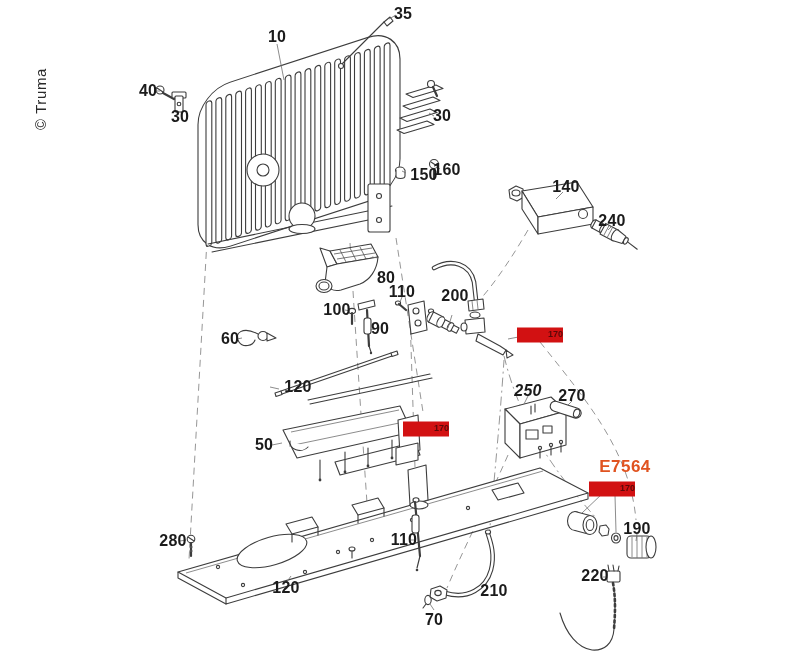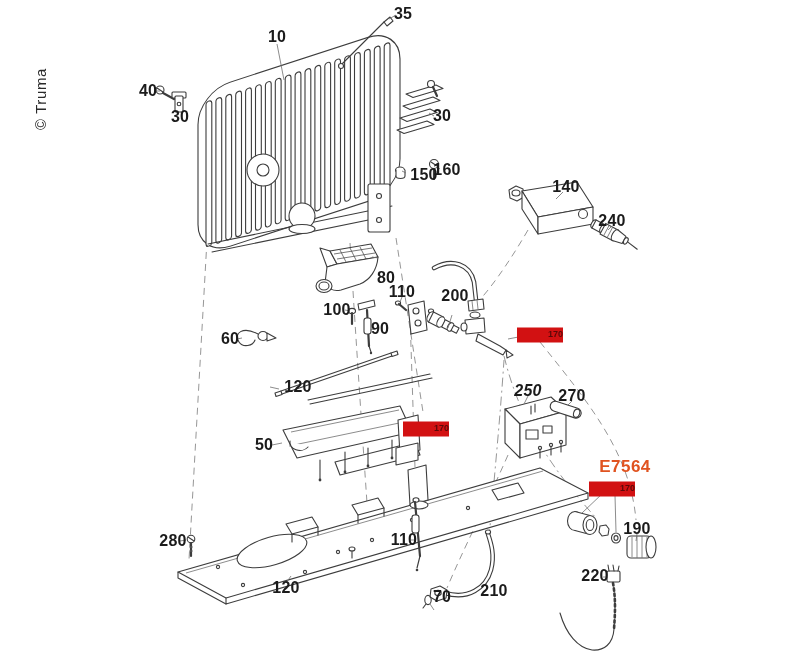--- a/index.html
+++ b/index.html
@@ -374,18 +374,18 @@
       <div class="part-label" style="left: 262px; top: 387px; margin-left: 36px;">120</div>
       <div class="part-label" style="left: 264px; top: 445px;">50</div>
       <div class="part-label" style="left: 528px; top: 391px; font-style: italic;">250</div>
       <div class="part-label" style="left: 572px; top: 396px;">270</div>
       <div class="part-label" style="left: 637px; top: 529px;">190</div>
       <div class="part-label" style="left: 595px; top: 576px;">220</div>
       <div class="part-label" style="left: 173px; top: 541px;">280</div>
       <div class="part-label" style="left: 286px; top: 588px;">120</div>
       <div class="part-label" style="left: 404px; top: 540px;">110</div>
       <div class="part-label" style="left: 494px; top: 591px;">210</div>
-      <div class="part-label" style="left: 434px; top: 597px; margin-left: 8px;">70</div>
+      <div class="part-label" style="left: 434px; top: 620px;">70</div>
       <div class="hl-box" style="left: 540px; top: 335px;">170</div>
       <div class="hl-box" style="left: 426px; top: 429px;">170</div>
       <div class="hl-box" style="left: 612px; top: 489px;">170</div>
     </div>
 </div>
 
 </body></html>

